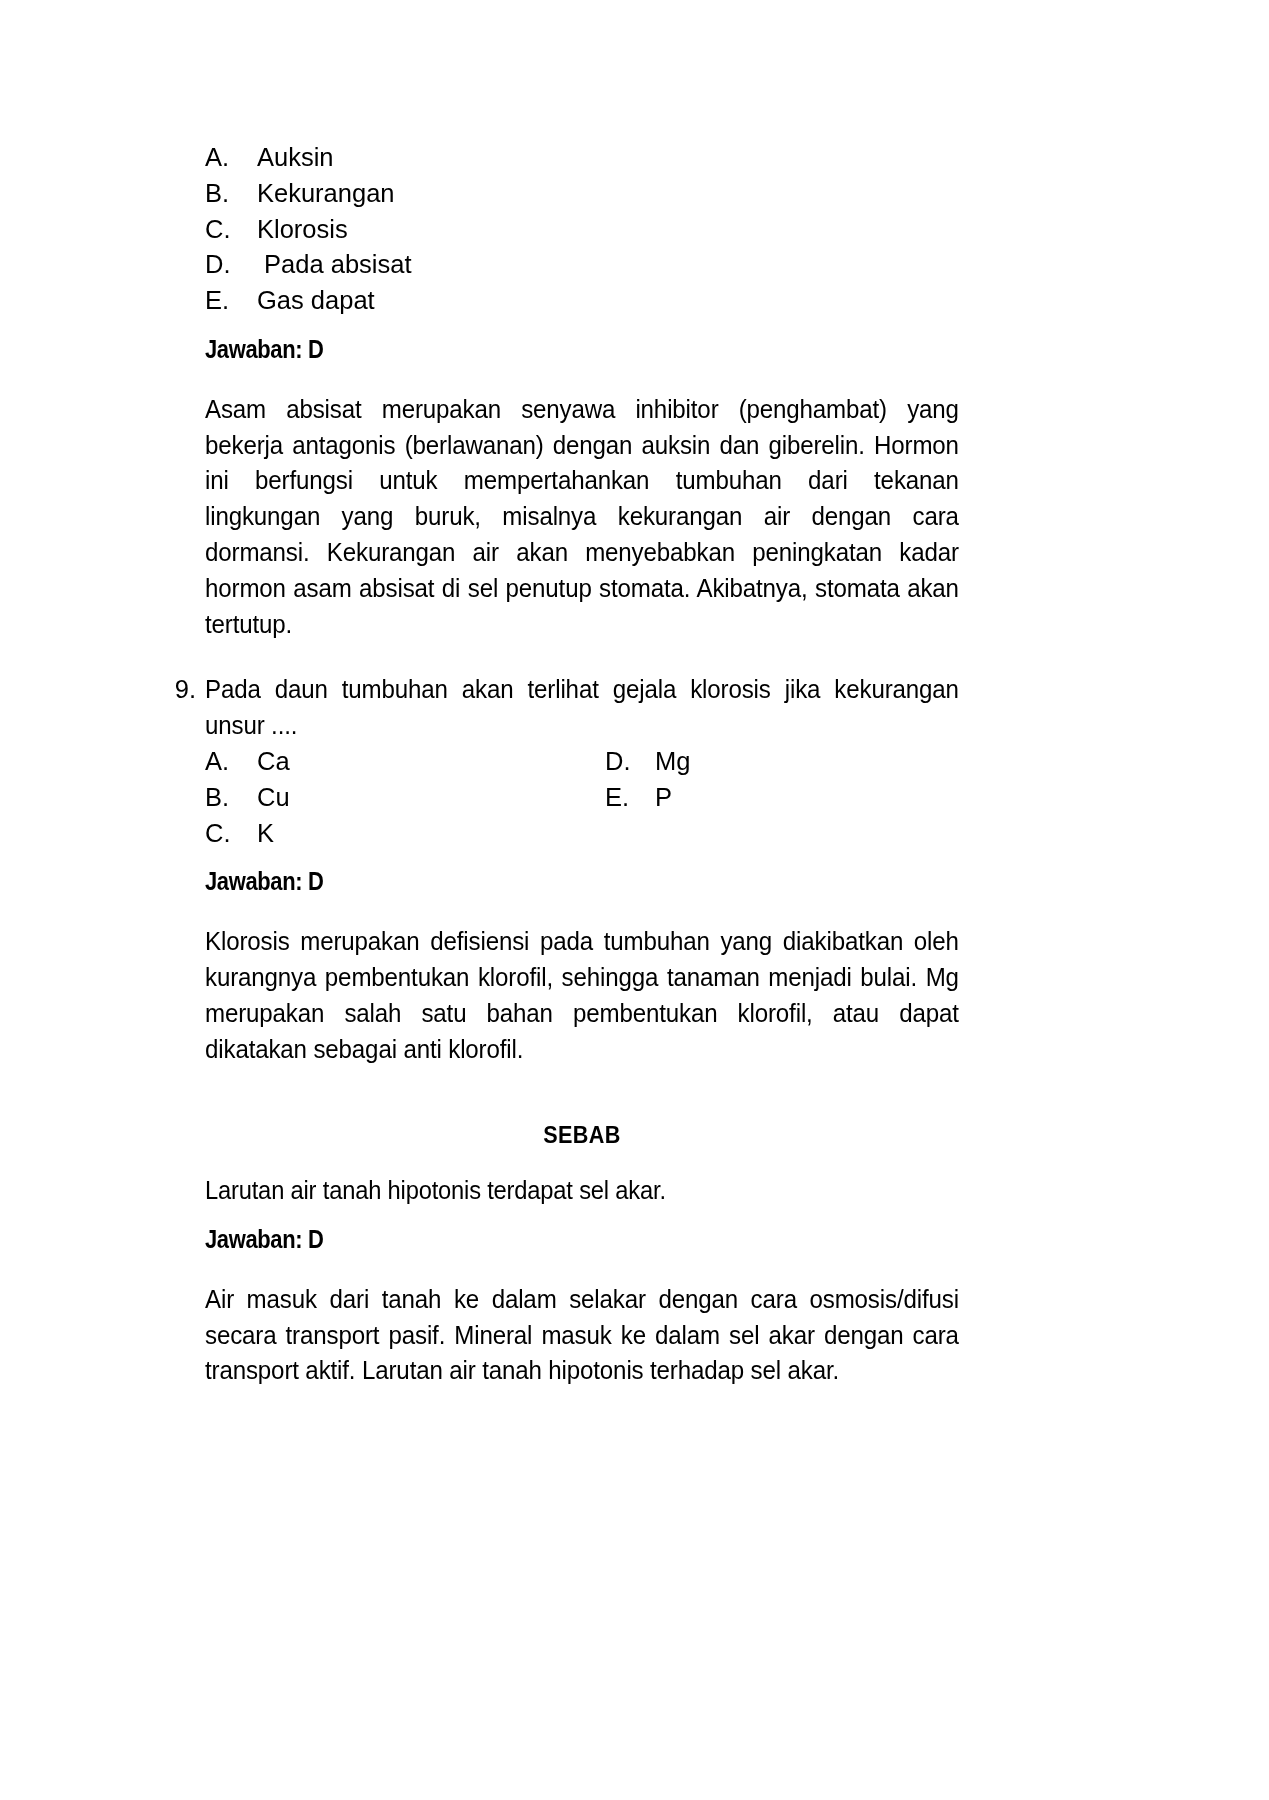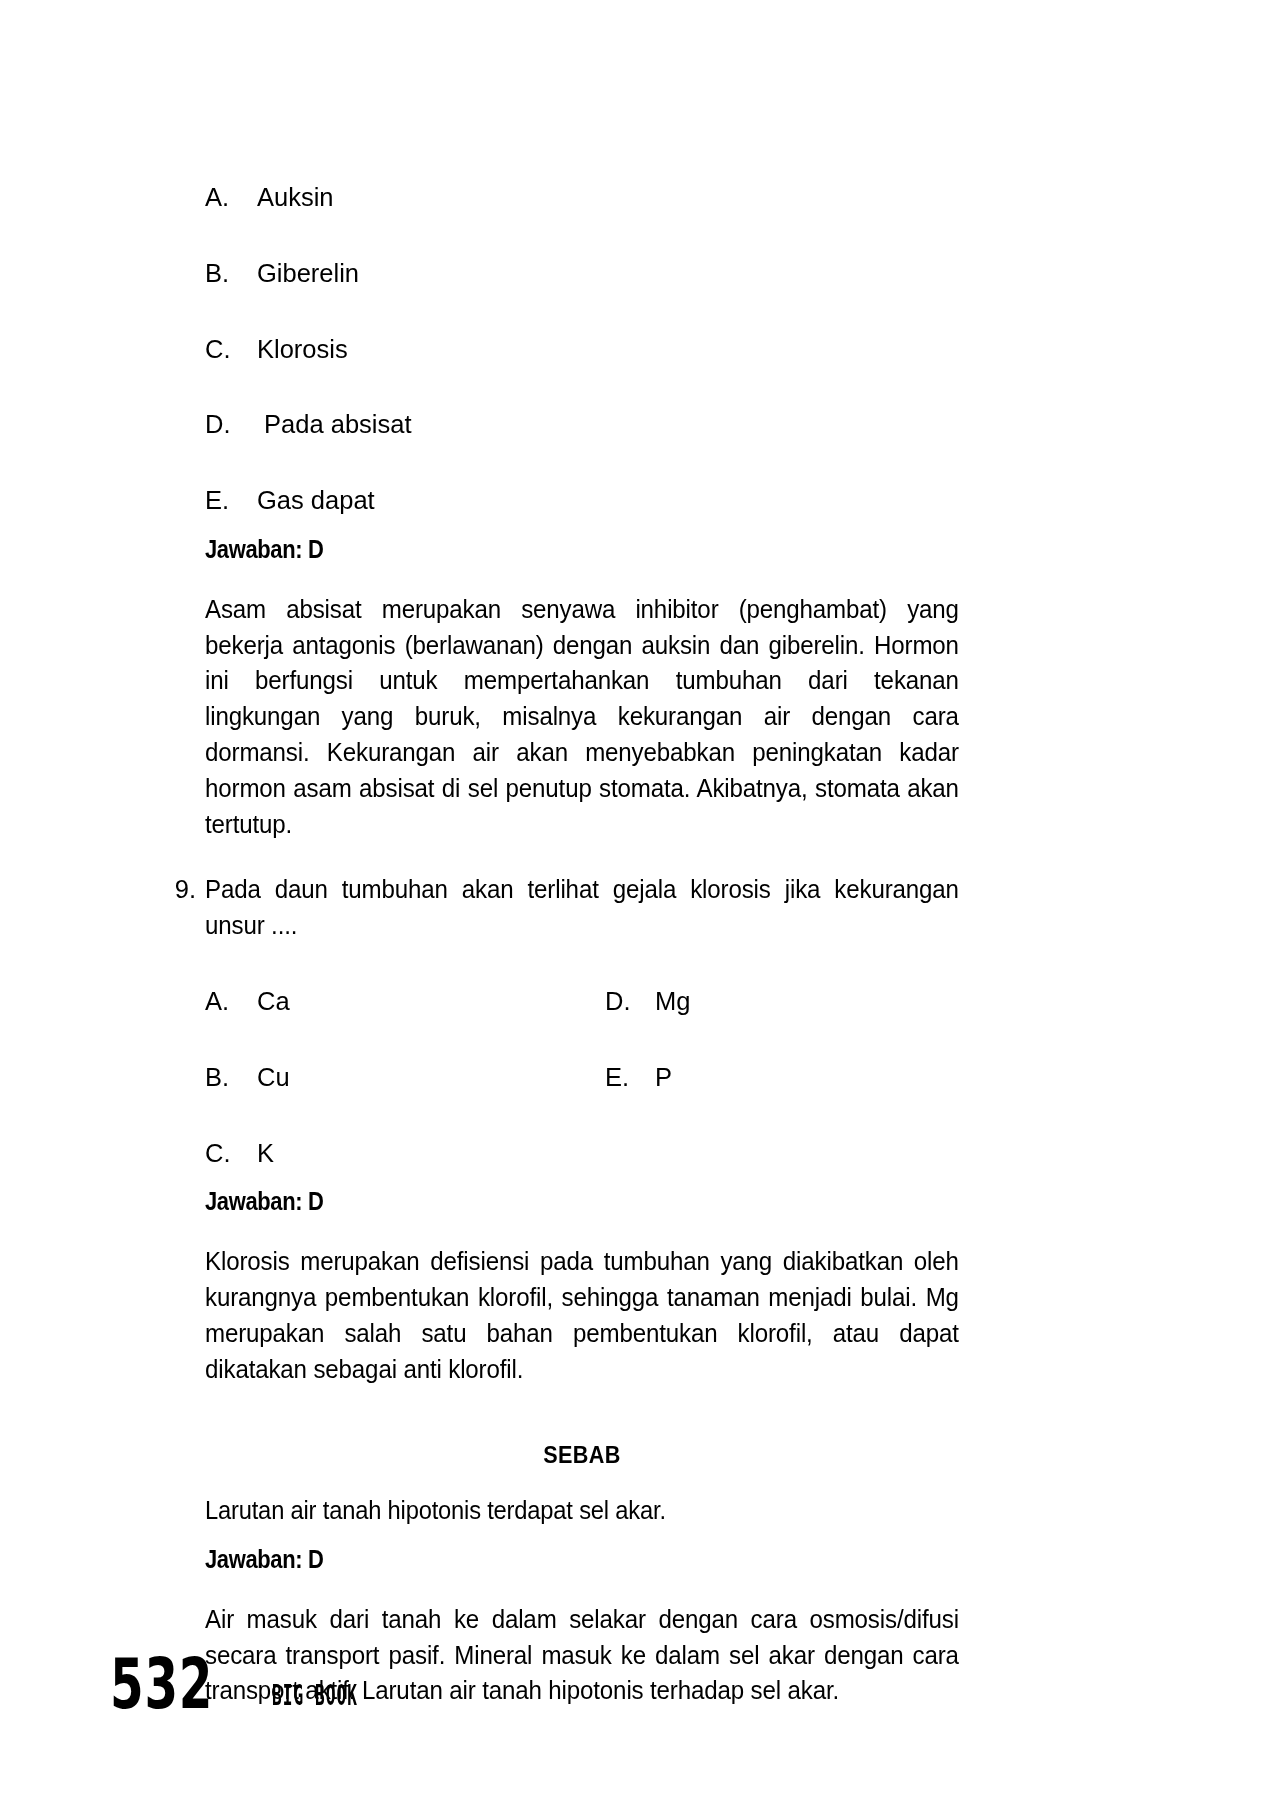--- a/index.html
+++ b/index.html
@@ -65,21 +65,20 @@
     line-height: 35.8px;
   }
   .opt-letter {
     width: 52px;
     flex: 0 0 52px;
     font-size: 25.5px;
   }
   .opt-text {
     font-size: 25.5px;
     white-space: pre;
-    margin-top: 40px;
   }
 
   
   .opt-grid {
     position: relative;
     width: 754px;
   }
   .opt-grid .col-left {
     width: 400px;
   }
@@ -189,21 +188,21 @@
 
   <div class="content">
 
     <ul class="opt-list">
       <li class="opt-row">
         <span class="opt-letter">A.</span>
         <span class="opt-text">Auksin</span>
       </li>
       <li class="opt-row">
         <span class="opt-letter">B.</span>
-        <span class="opt-text">Giberelin</span>
+        <span class="opt-text">Kekurangan</span>
       </li>
       <li class="opt-row">
         <span class="opt-letter">C.</span>
         <span class="opt-text">Klorosis</span>
       </li>
       <li class="opt-row">
         <span class="opt-letter">D.</span>
         <span class="opt-text"> Pada absisat</span>
       </li>
       <li class="opt-row">
@@ -268,18 +267,14 @@
     <div class="line-condensed">Larutan air tanah hipotonis terdapat sel akar.</div>
 
     <div class="spacer-sm"></div>
     <div class="answer">Jawaban: D</div>
 
     <div class="spacer-para"></div>
     <p class="txt para">Air masuk dari tanah ke dalam selakar dengan cara osmosis/difusi secara transport pasif. Mineral masuk ke dalam sel akar dengan cara transport aktif. Larutan air tanah hipotonis terhadap sel akar.</p>
 
   </div>
 
-  <div class="footer">
-    <div class="page-number">532</div>
-    <div class="brand">BIG BOOK</div>
-  </div>
 
 </div>
 
 </body></html>

